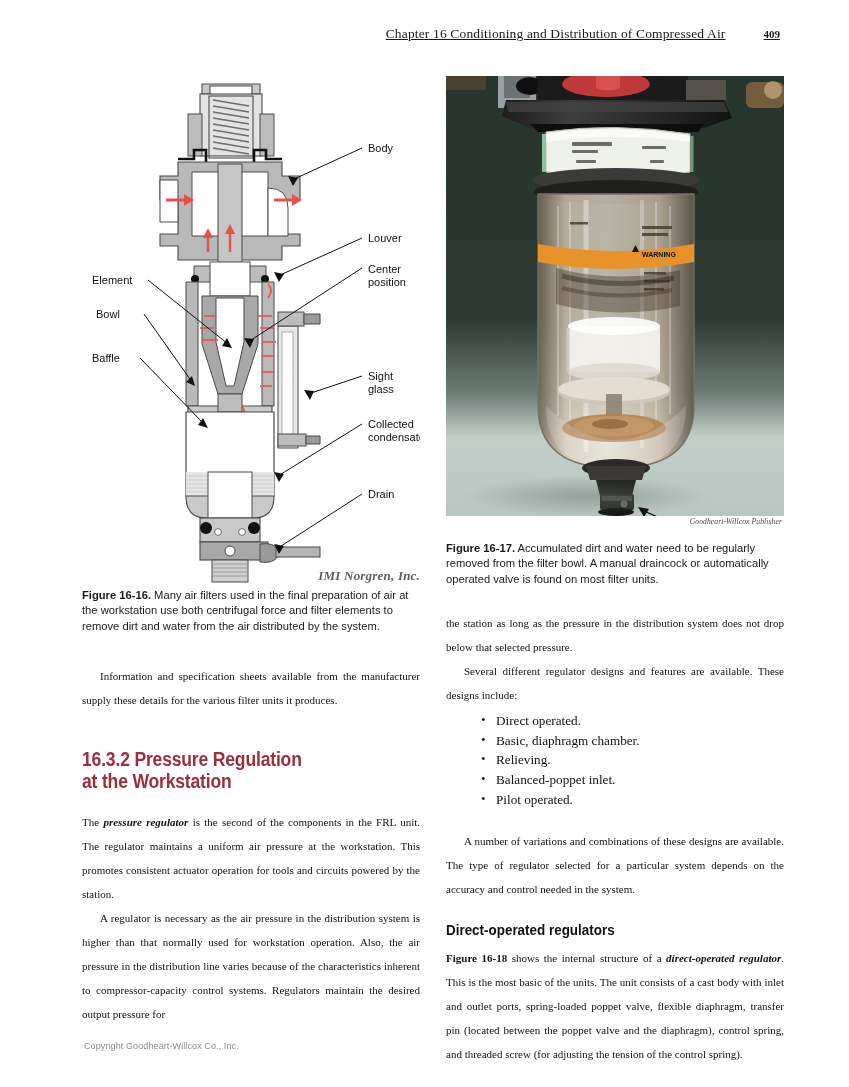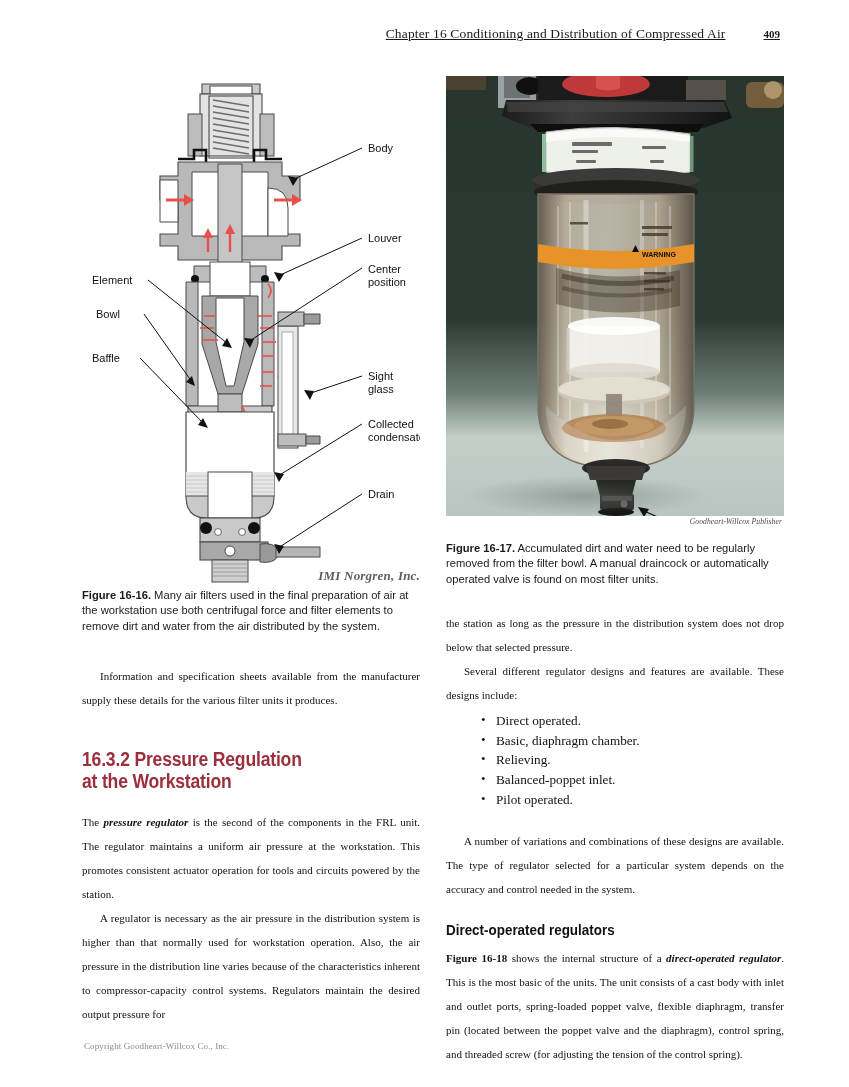--- a/index.html
+++ b/index.html
@@ -92,21 +92,21 @@
     font-size:13.2px; line-height:19.6px;
     padding-left:34px; position:relative;
   }
   ul.bullets li::before {
     content:"\2022"; position:absolute; left:19px; top:-1px; font-size:13px;
   }
 
   
   .footer {
     position:absolute; left:84px; top:1041px;
-    font-family:Liberation Serif, serif;
+    font-family:Liberation Sans, sans-serif;
     font-size:9px; color:#8c8c8c; letter-spacing:.1px;
   }
 
   
   .dlabel {
     font-family:"Liberation Sans", sans-serif;
     font-size:11px; fill:#111;
   }
   .photolabel {
     font-family:"Liberation Sans", sans-serif;

